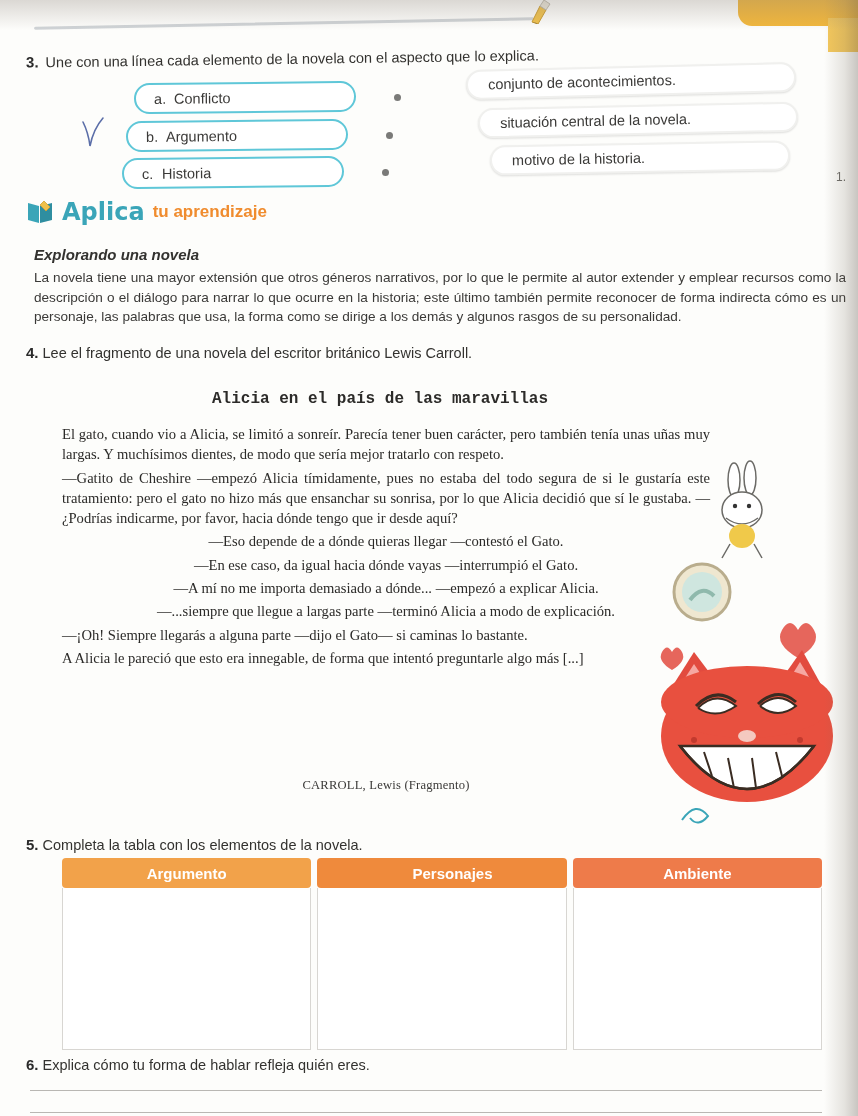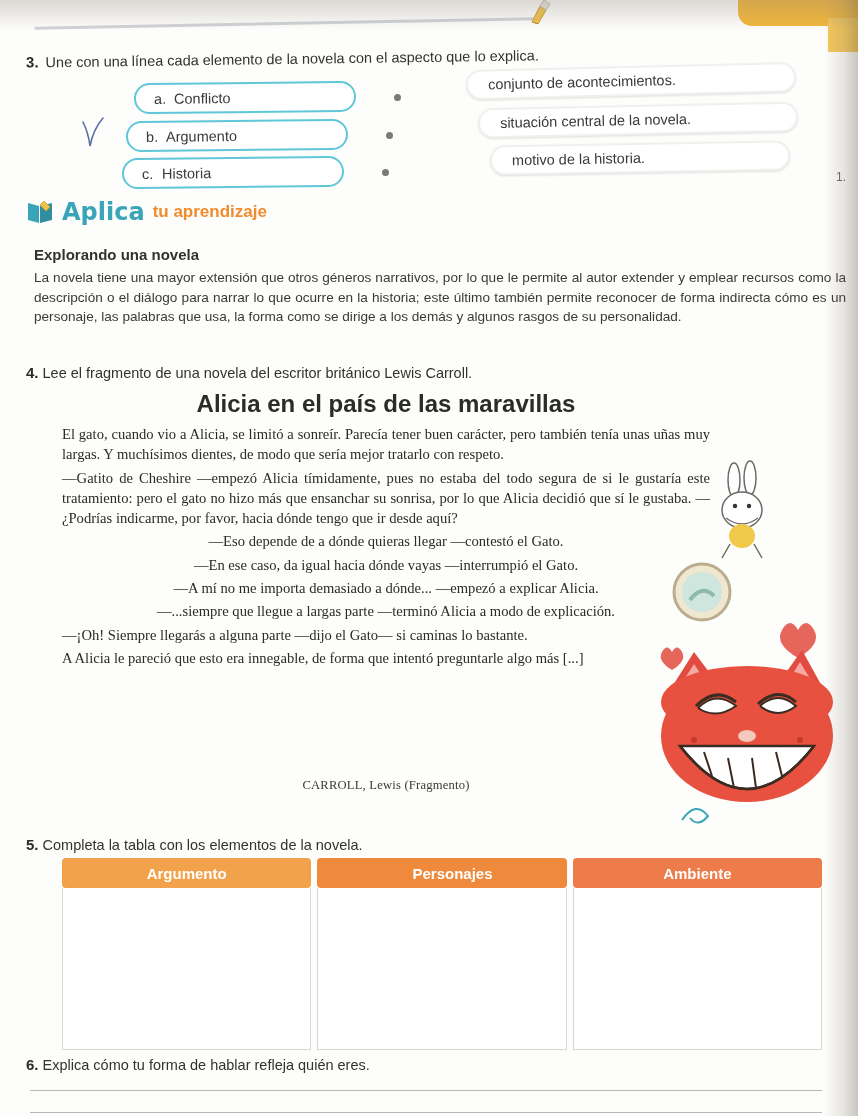--- a/index.html
+++ b/index.html
@@ -168,49 +168,49 @@
     font-weight: bold;
     color: #f08c2e;
   }
 
   .subhead {
     position: absolute;
     left: 34px; top: 246px;
     font-size: 15px;
     font-weight: bold;
     color: #33322f;
+    font-style: italic;
   }
   .para-intro {
     position: absolute;
     left: 34px; top: 268px;
     width: 812px;
     font-size: 13.6px;
     line-height: 19.5px;
     color: #3a3937;
     text-align: justify;
   }
 
   
   .ex4-q {
     position: absolute;
-    left: 26px; top: 364px;
+    left: 26px; top: 344px;
     font-size: 14.5px;
     color: #33322f;
     text-align: center;
   }
   .story-title {
     position: absolute;
     left: 0; top: 390px;
     width: 760px;
     text-align: center;
-    font-size: 24px;
+    font-size: 16px;
     font-weight: bold;
     color: #2c2b29;
-    font-family: Liberation Sans, sans-serif;
-    margin-left: 6px;
+    font-family: Liberation Mono, monospace;
   }
   .story {
     position: absolute;
     left: 62px; top: 424px;
     width: 648px;
     font-family: "Liberation Serif", serif;
     font-size: 14.6px;
     line-height: 20.3px;
     color: #2b2a28;
     text-align: justify;

